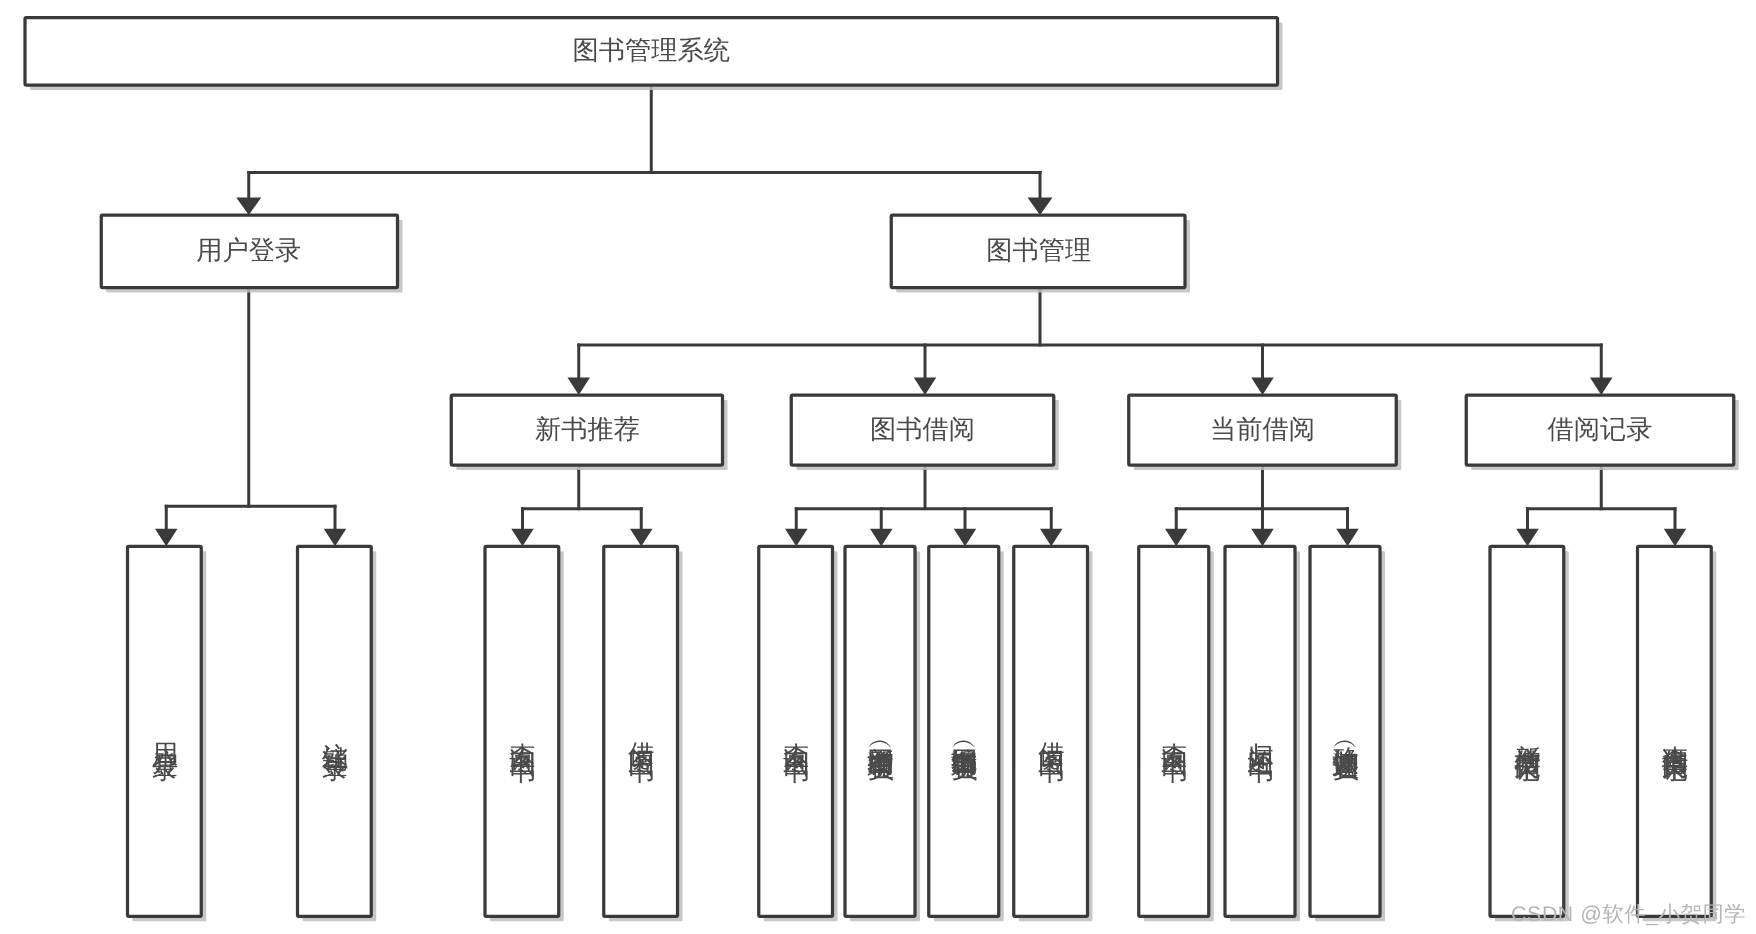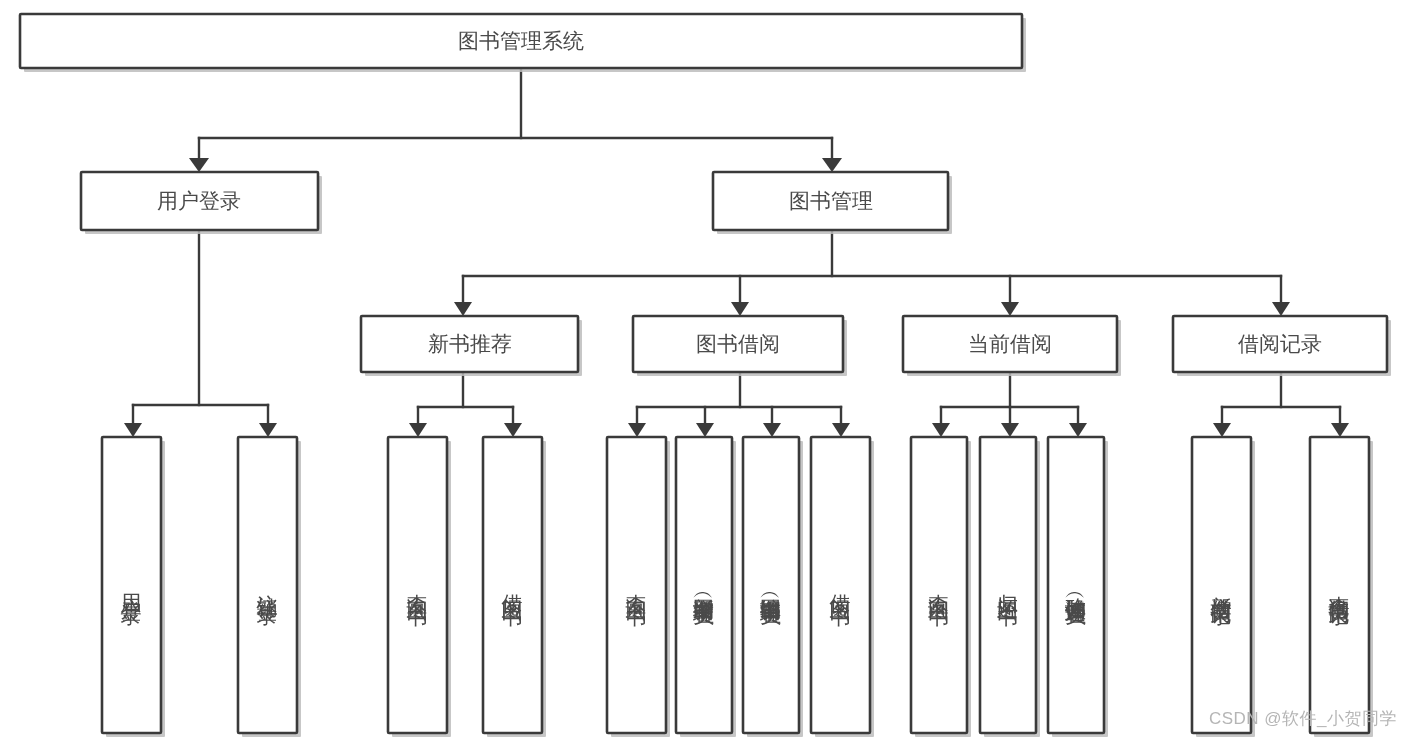--- a/index.html
+++ b/index.html
@@ -64,21 +64,21 @@
     letter-spacing: 4px;
     white-space: nowrap;
     display: flex;
     align-items: center;
     justify-content: center;
     pointer-events: none;
   }
   .watermark {
     position: absolute;
     right: 8px;
-    bottom: 17px;
+    bottom: 4px;
     font-family: "Liberation Sans", "DejaVu Sans", sans-serif;
     font-size: 17px;
     color: #b5b5b5;
     white-space: nowrap;
     letter-spacing: 0.5px;
   }
 </style>
 </head>
 <body>
 

